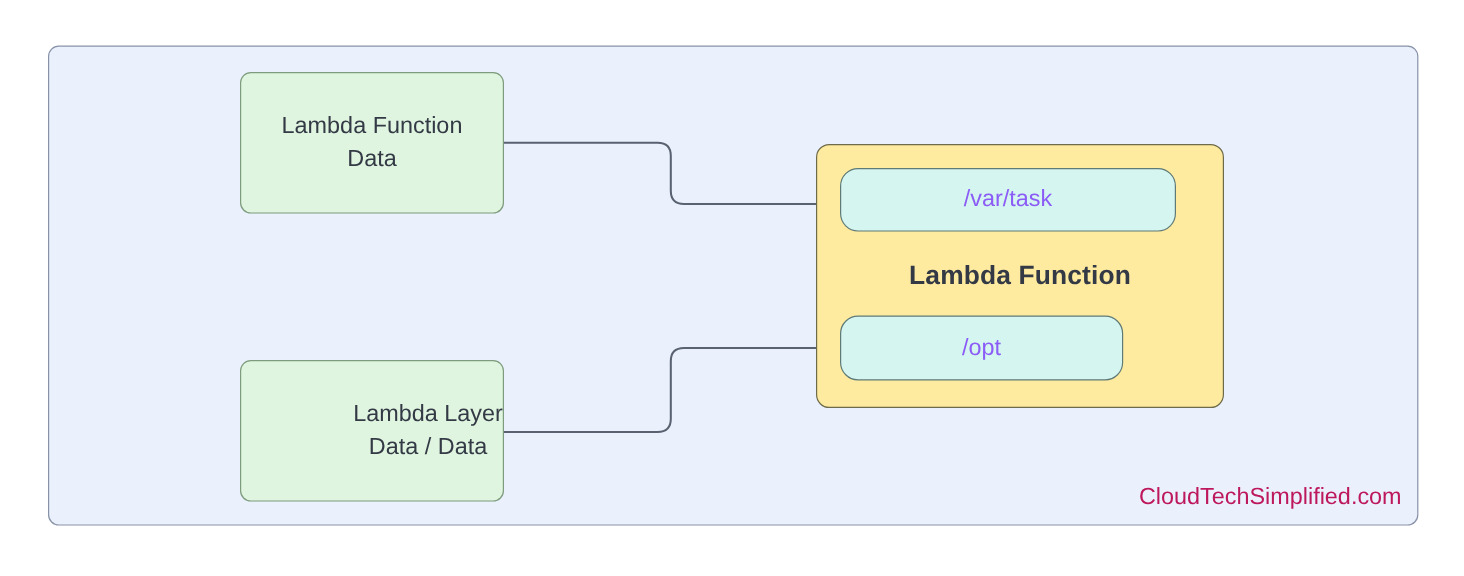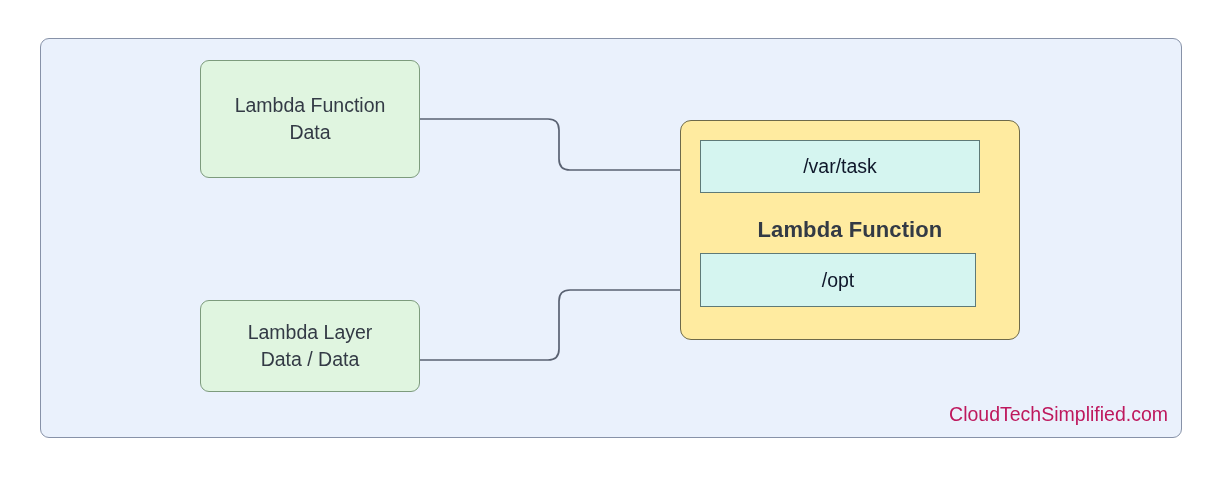--- a/index.html
+++ b/index.html
@@ -49,21 +49,21 @@
 
   .node-green {
     background: #e0f5e0;
     border-color: #7d9b7d;
     font-size: 19.5px;
     line-height: 27px;
     color: #333a45;
   }
 
   .green-1 { left: 200px; top: 60px;  width: 220px; height: 118px; }
-  .green-2 { left: 200px; top: 300px; width: 220px; height: 92px; }
+  .green-2 { left: 200px; top: 300px; width: 220px; height: 118px; justify-content: flex-end; }
 
   
   .lambda-container {
     position: absolute;
     left: 680px;
     top: 120px;
     width: 340px;
     height: 220px;
     box-sizing: border-box;
     background: #ffeba0;
@@ -79,27 +79,27 @@
     text-align: center;
     font-size: 22px;
     font-weight: bold;
     color: #333a45;
     letter-spacing: 0.1px;
   }
 
   .node-cyan {
     background: #d5f5f0;
     border: 1.4px solid #5f7a77;
-    border-radius: 0;
+    border-radius: 15px;
     font-size: 19.5px;
-    color: #0f172a;
+    color: #8b5cf6;
   }
 
   .cyan-1 { left: 700px; top: 140px; width: 280px; height: 53px; }
-  .cyan-2 { left: 700px; top: 253px; width: 276px; height: 54px; text-align: right; }
+  .cyan-2 { left: 700px; top: 263px; width: 236px; height: 54px; text-align: right; }
 
   
   .connectors {
     position: absolute;
     left: 0;
     top: 0;
     width: 1220px;
     height: 480px;
     pointer-events: none;
   }

